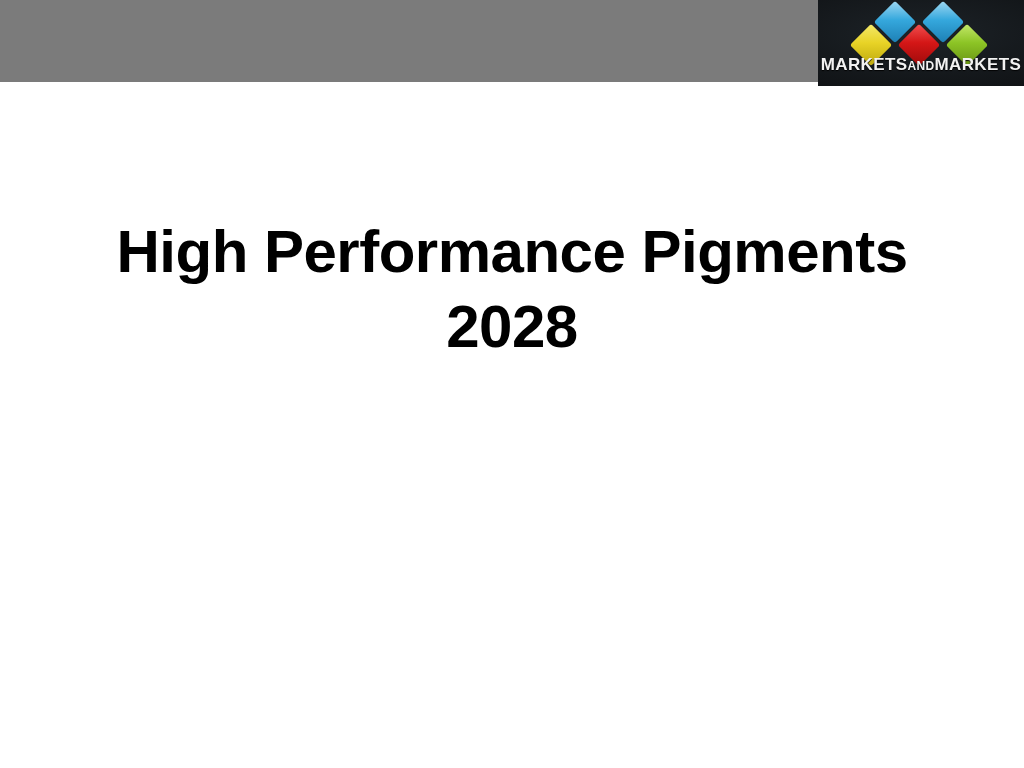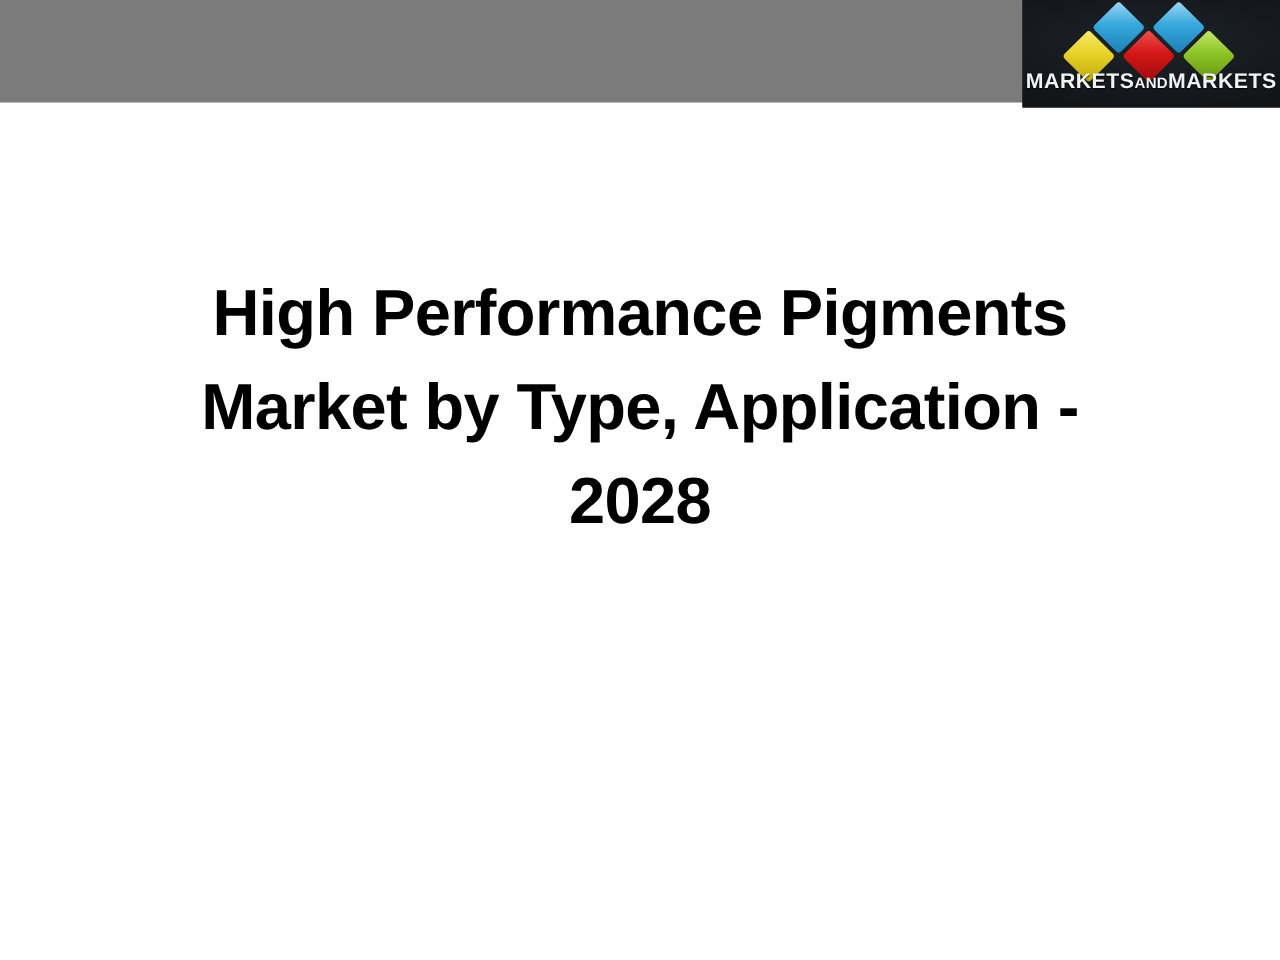--- a/index.html
+++ b/index.html
@@ -112,21 +112,21 @@
     left: 62px;
     top: 214px;
     width: 900px;
     text-align: center;
   }
   .title-line {
     display: block;
     color: #000000;
     font-family: "Liberation Sans", sans-serif;
     font-weight: bold;
-    font-size: 52px;
+    font-size: 60px;
     line-height: 75px;
     letter-spacing: -0.5px;
     white-space: nowrap;
   }
 </style>
 </head>
 <body>
 
 <div id="slide">
 
@@ -138,17 +138,16 @@
       <div class="diamond d-blue-r"></div>
       <div class="diamond d-yellow"></div>
       <div class="diamond d-red"></div>
       <div class="diamond d-green"></div>
     </div>
     <div id="logo-wordmark"><span>MARKETS</span><span class="small">AND</span><span>MARKETS</span></div>
   </div>
 
   <div id="title-block">
     <span class="title-line">High Performance Pigments</span>
-    <span class="title-line">Market by Type, Application -</span>
     <span class="title-line">2028</span>
   </div>
 
 </div>
 
 </body></html>

